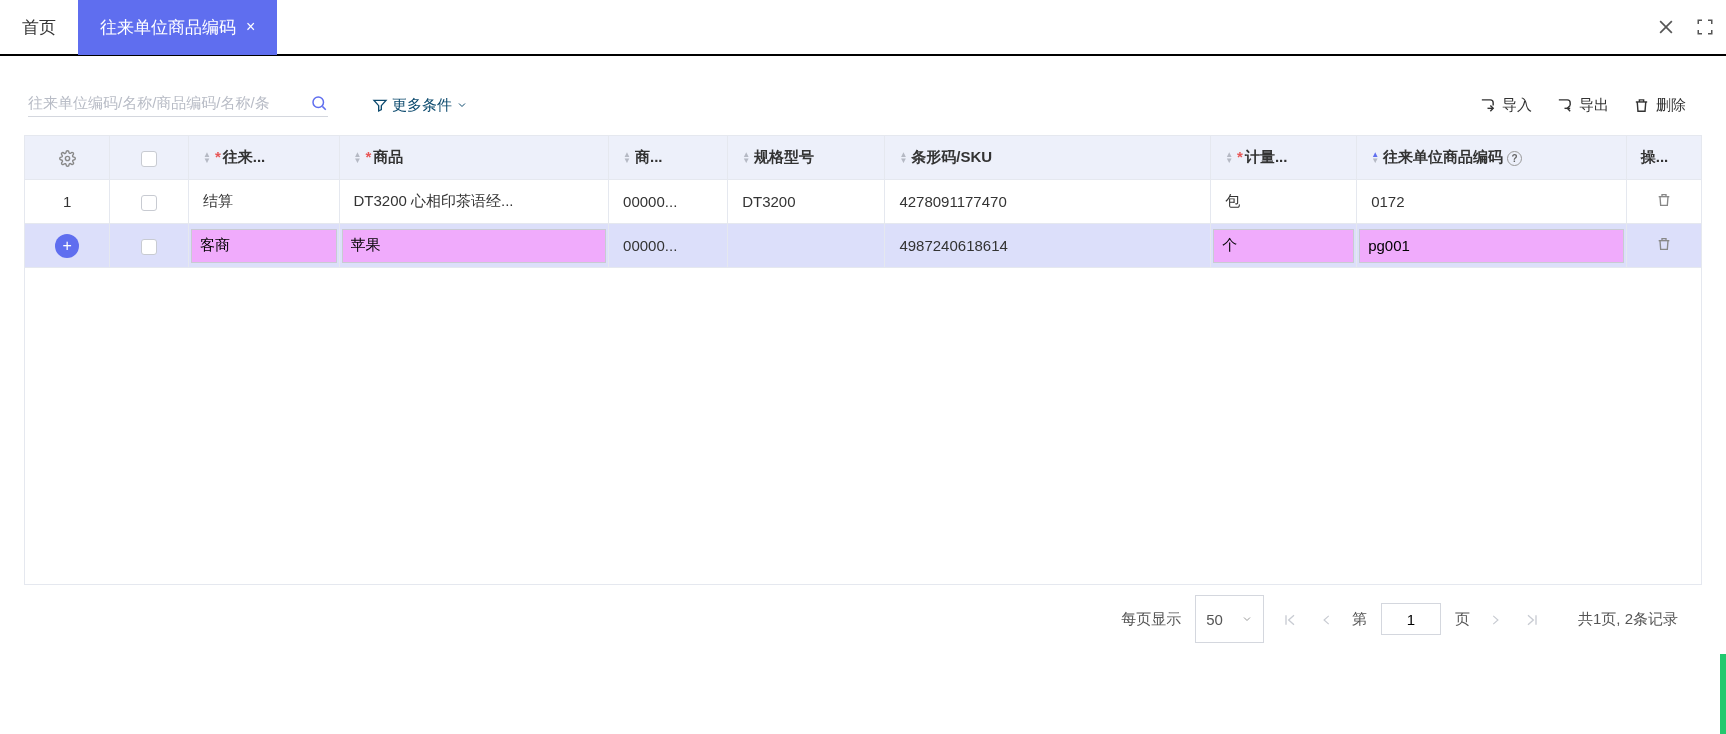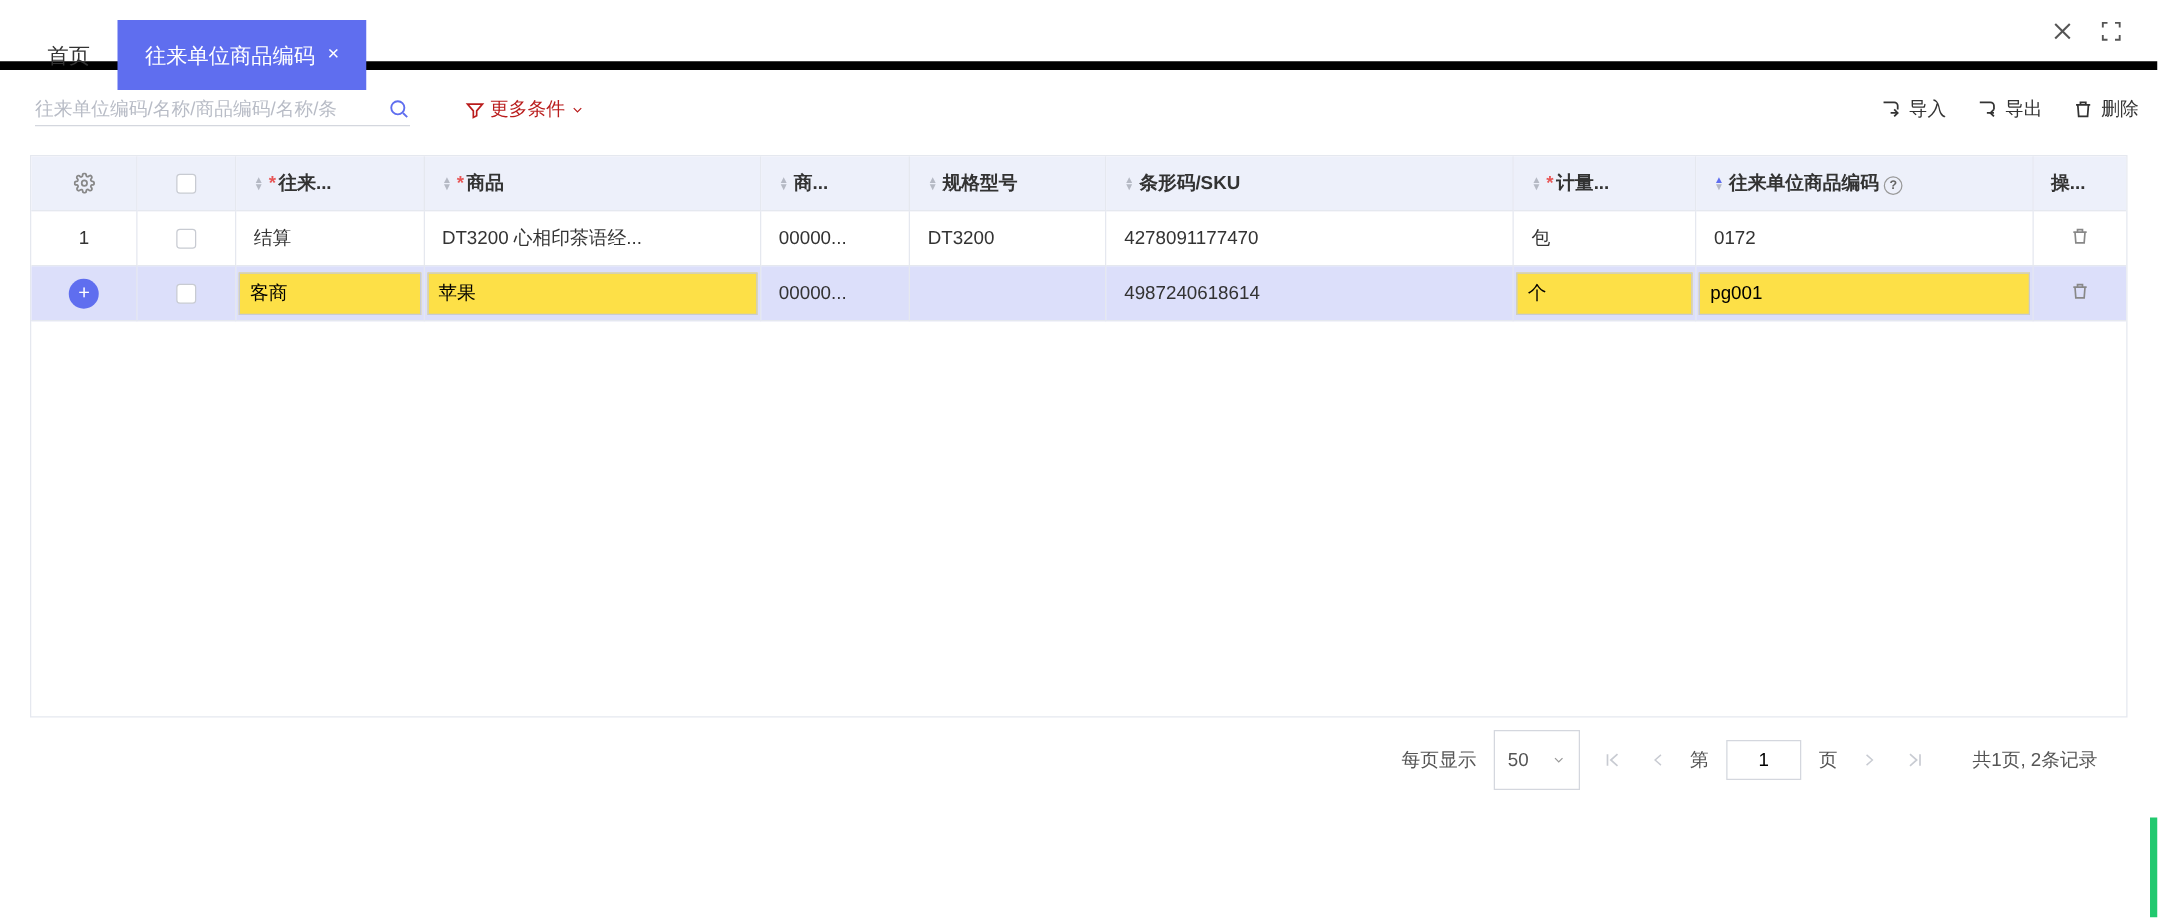--- a/index.html
+++ b/index.html
@@ -9,23 +9,24 @@
       color: #333;
       background: #fff;
       width: 1726px;
       height: 734px;
       overflow: hidden;
       position: relative;
     }
     
     .tabs-bar {
       display: flex;
+      align-items: center;
       height: 56px;
-      border-bottom: 7px solid #000000;
-      padding: 16px;
+      border-bottom: 2px solid #000000;
+      padding: 0;
       position: relative;
     }
     .tab {
       height: 56px;
       display: flex;
       align-items: center;
       padding: 0 22px;
       font-size: 17px;
       cursor: pointer;
       color: #333;
@@ -48,23 +49,24 @@
     .icon-btn { cursor: pointer; color: #555; }
 
     
     .content-wrap {
       padding: 22px 0 0 0;
     }
 
     
     .toolbar {
       display: flex;
-      align-items: flex-start;
+      align-items: center;
       height: 46px;
-      padding: 0 15px 14px 28px;
+      padding: 0 40px 14px 28px;
+      margin-top: 11px;
     }
     .search-box {
       display: flex;
       align-items: center;
       width: 300px;
       border-bottom: 1px solid #d4d7de;
       padding-bottom: 4px;
     }
     .search-box input {
       border: none;
@@ -75,21 +77,21 @@
       background: transparent;
     }
     .search-box input::placeholder { color: #b8bcc6; }
     .search-icon { color: #5f6eef; cursor: pointer; }
     .more-filter {
       display: flex;
       align-items: center;
       margin-left: 44px;
       cursor: pointer;
       font-size: 15px;
-      color: #b91c1c;
+      color: #0c4a6e;
       gap: 4px;
     }
     .toolbar-right {
       margin-left: auto;
       display: flex;
       align-items: center;
       gap: 24px;
     }
     .tbtn {
       display: flex;
@@ -194,21 +196,21 @@
       align-items: center;
       justify-content: center;
       font-size: 16px;
       cursor: pointer;
     }
     .cell-input {
       width: 100%;
       height: 34px;
       padding: 0 8px;
       border: 1px solid #c8cbd2;
-      background: #fde047;
+      background: #f0abfc;
       font-size: 15px;
       outline: none;
     }
     .cell-input-wrap {
       display: flex;
       align-items: center;
       height: 100%;
     }
     .trash-icon { color: #888; cursor: pointer; display: inline-flex; }
 

